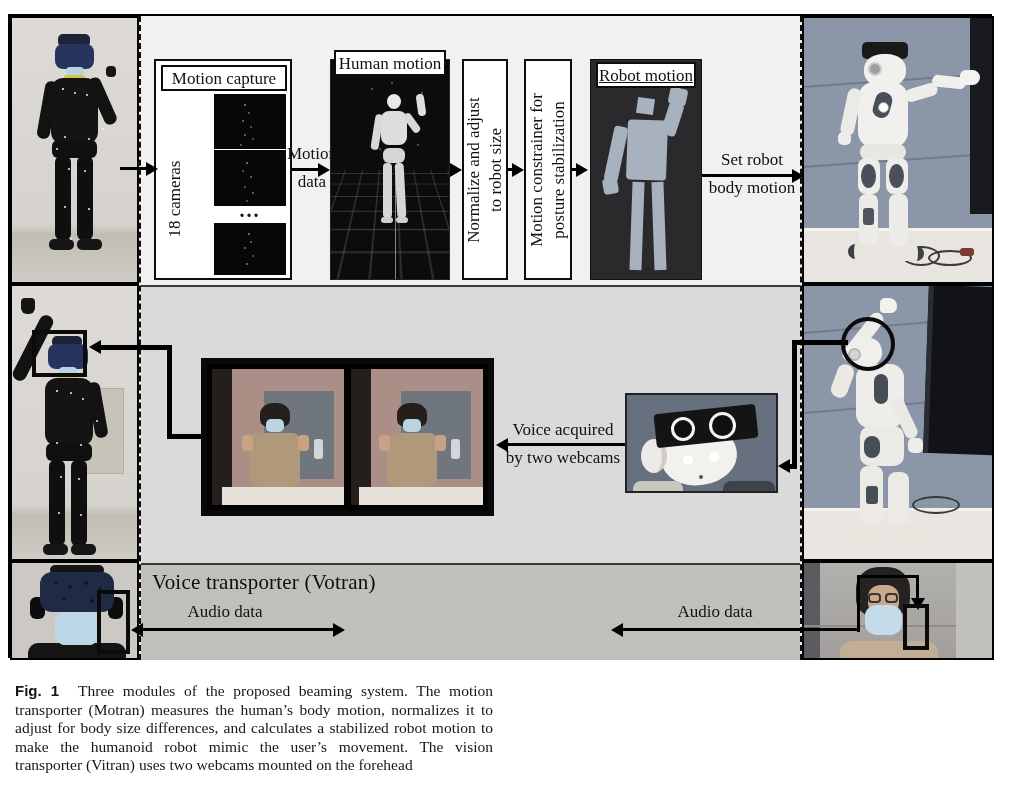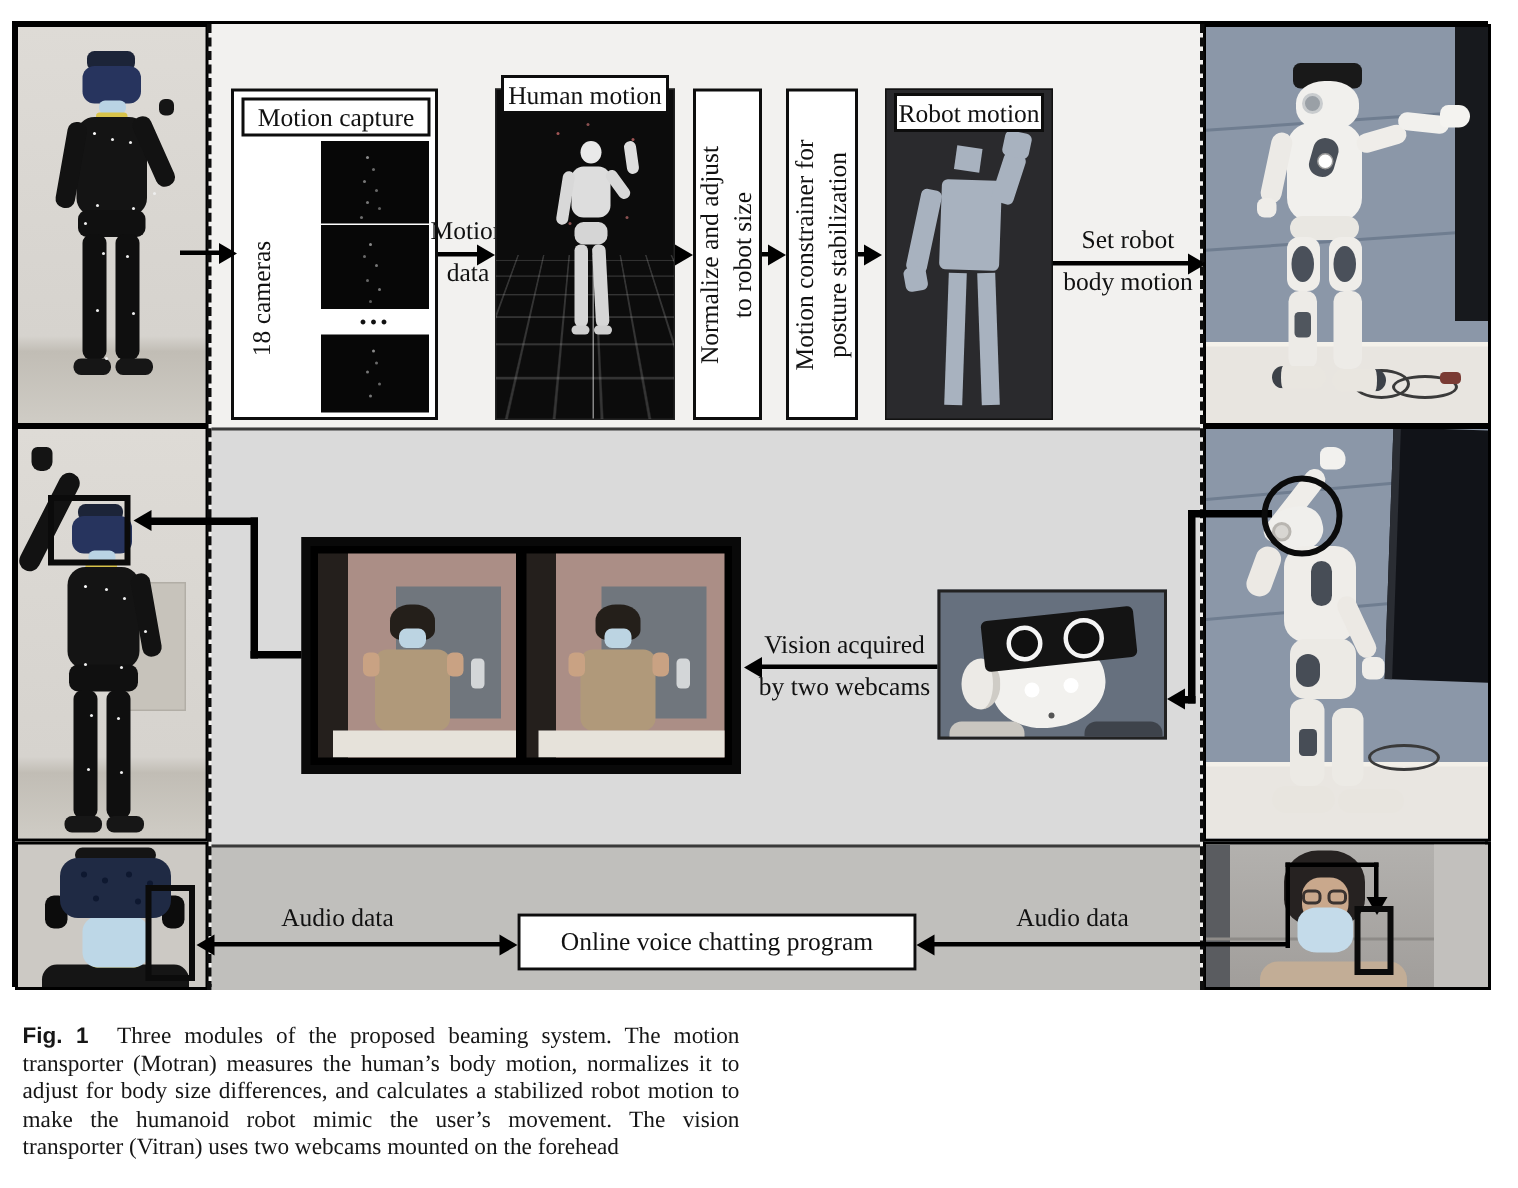--- a/index.html
+++ b/index.html
@@ -224,21 +224,21 @@
   <div class="imgbox" style="left:580px;top:43px;width:112px;height:221px;background:#2a2a2d;border:1px solid #111;">
     <div class="abs" style="left:46px;top:38px;width:17px;height:16px;background:#a8b2bf;transform:rotate(8deg);"></div>
     <div class="abs" style="left:36px;top:60px;width:40px;height:60px;background:#a8b2bf;border-radius:4px;transform:rotate(2deg);"></div>
     <div class="abs" style="left:18px;top:66px;width:14px;height:56px;background:#a8b2bf;border-radius:4px;transform:rotate(12deg);"></div>
     <div class="abs" style="left:12px;top:118px;width:15px;height:16px;background:#a8b2bf;border-radius:4px;transform:rotate(-10deg);"></div>
     <div class="abs" style="left:74px;top:42px;width:15px;height:34px;background:#a8b2bf;border-radius:4px;transform:rotate(18deg);"></div>
     <div class="abs" style="left:78px;top:28px;width:18px;height:17px;background:#a8b2bf;border-radius:4px;transform:rotate(12deg);"></div>
     <div class="abs" style="left:40px;top:122px;width:12px;height:88px;background:#a8b2bf;transform:rotate(2deg);"></div>
     <div class="abs" style="left:62px;top:122px;width:12px;height:88px;background:#a8b2bf;transform:rotate(-2deg);"></div>
   </div>
-  <div class="chip" style="left: 586px; top: 46px; width: 100px; height: 26px; white-space: pre-line;">Robot motion</div>
+  <div class="chip" style="left: 586px; top: 46px; width: 100px; height: 26px; white-space: pre-line; text-decoration: underline;">Robot motion</div>
 
   <div class="lbl" style="left:700px;top:134px;width:84px;">Set robot</div>
   <div class="hline" style="left:692px;top:158px;width:94px;"></div>
   <div class="ah-r" style="left:782px;top:153px;"></div>
   <div class="lbl" style="left:694px;top:162px;width:96px;">body motion</div>
 
 
   <div class="imgbox" style="left:191px;top:342px;width:293px;height:158px;background:#000;border:6px solid #090909;display:flex;gap:7px;padding:5px;">
     <div class="imgbox" style="position:relative;width:134px;height:136px;background:linear-gradient(90deg,#241f1c 0 15%,#ab8e86 15% 100%);">
       <div class="abs" style="left:52px;top:22px;width:70px;height:88px;background:#70767d;"></div>
@@ -261,21 +261,21 @@
       <div class="abs" style="left:8px;top:118px;width:126px;height:18px;background:#e6e2da;"></div>
     </div>
   </div>
 
   <div class="anno-rect" style="left:22px;top:314px;width:55px;height:47px;"></div>
   <div class="ah-l" style="left:79px;top:324px;"></div>
   <div class="hline thick" style="left:89px;top:329px;width:73px;"></div>
   <div class="vline thick" style="left:157px;top:329px;height:94px;"></div>
   <div class="hline thick" style="left:157px;top:418px;width:34px;"></div>
 
-  <div class="lbl" style="left:494px;top:404px;width:118px;">Vision acquired</div>
+  <div class="lbl" style="left:494px;top:404px;width:118px;">Voice acquired</div>
   <div class="ah-l" style="left:486px;top:422px;"></div>
   <div class="hline" style="left:496px;top:427px;width:119px;"></div>
   <div class="lbl" style="left:490px;top:432px;width:126px;">by two webcams</div>
 
   <div class="imgbox" style="left:615px;top:377px;width:153px;height:100px;background:#66707e;border:2px solid #222;">
     <div class="abs" style="left:34px;top:32px;width:76px;height:58px;background:#f2f1ee;border-radius:48%;transform:rotate(-8deg);"></div>
     <div class="abs" style="left:14px;top:44px;width:26px;height:34px;background:#eceae6;border-radius:50%;border-right:5px solid #cfccc6;box-sizing:border-box;"></div>
     <div class="abs" style="left:28px;top:14px;width:102px;height:34px;background:#141414;border-radius:4px;transform:rotate(-6deg);"></div>
     <div class="abs" style="left:44px;top:22px;width:24px;height:24px;background:#101010;border:3px solid #f5f5f5;border-radius:50%;box-sizing:border-box;"></div>
     <div class="abs" style="left:82px;top:17px;width:27px;height:27px;background:#101010;border:3px solid #f5f5f5;border-radius:50%;box-sizing:border-box;"></div>
@@ -284,31 +284,29 @@
     <div class="abs" style="left:72px;top:80px;width:4px;height:4px;background:#555;border-radius:50%;"></div>
     <div class="abs" style="left:6px;top:86px;width:50px;height:14px;background:#c9c6c0;border-radius:8px 8px 0 0;"></div>
     <div class="abs" style="left:96px;top:86px;width:52px;height:14px;background:#3e434b;border-radius:8px 8px 0 0;"></div>
   </div>
 
   <div class="hline thick" style="left:782px;top:324px;width:56px;"></div>
   <div class="vline thick" style="left:782px;top:324px;height:129px;"></div>
   <div class="hline thick" style="left:778px;top:448px;width:9px;"></div>
   <div class="ah-l" style="left:768px;top:443px;"></div>
 
+  <div class="band-title" style="left:142px;top:554px;">Voice transporter (Votran)</div>
 
   <div class="anno-rect" style="left:87px;top:574px;width:33px;height:64px;"></div>
 
   <div class="lbl" style="left: 172px; top: 586px; width: 86px; white-space: pre-line;">Audio data</div>
   <div class="ah-l" style="left:121px;top:607px;"></div>
   <div class="hline" style="left:130px;top:612px;width:194px;"></div>
   <div class="ah-r" style="left:323px;top:607px;"></div>
 
-  <div class="wbox" style="left:335px;top:593px;width:266px;height:38px;">
-    <div class="lbl" style="left: 0px; top: 7px; width: 262px; white-space: pre-line;">Online voice chatting program</div>
-  </div>
 
   <div class="ah-l" style="left:601px;top:607px;"></div>
   <div class="hline" style="left:611px;top:612px;width:238px;"></div>
   <div class="lbl" style="left: 662px; top: 586px; width: 86px; white-space: pre-line;">Audio data</div>
 
   <div class="vline" style="left:847px;top:559px;height:57px;"></div>
   <div class="hline" style="left:847px;top:559px;width:62px;"></div>
   <div class="vline" style="left:906px;top:559px;height:24px;"></div>
   <div class="ah-d" style="left:901px;top:582px;"></div>
   <div class="anno-rect" style="left:893px;top:588px;width:26px;height:46px;"></div>

